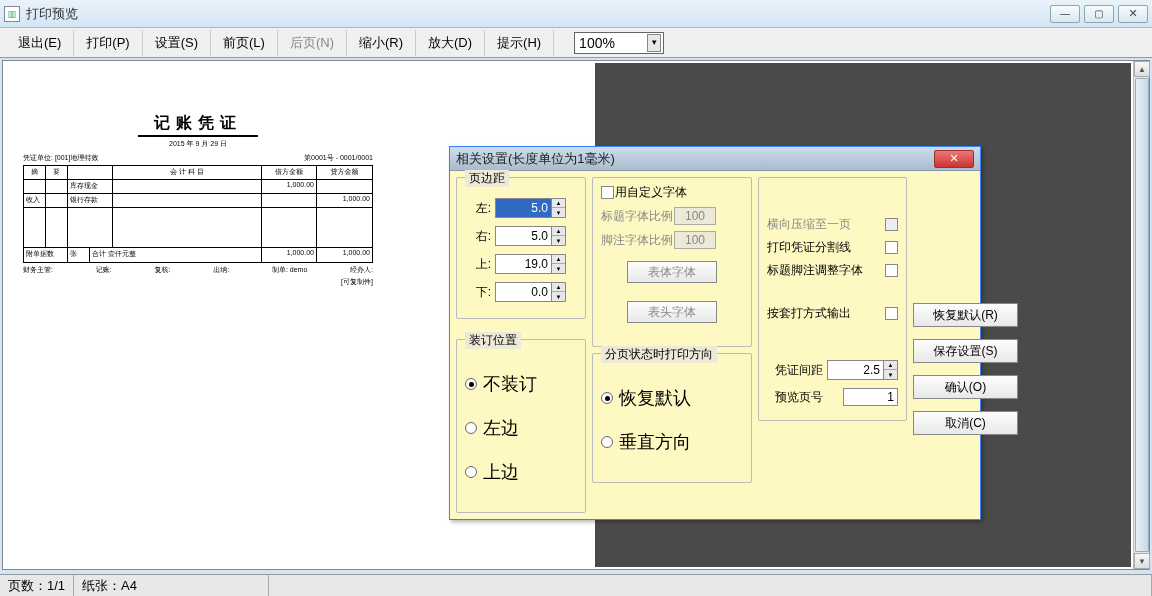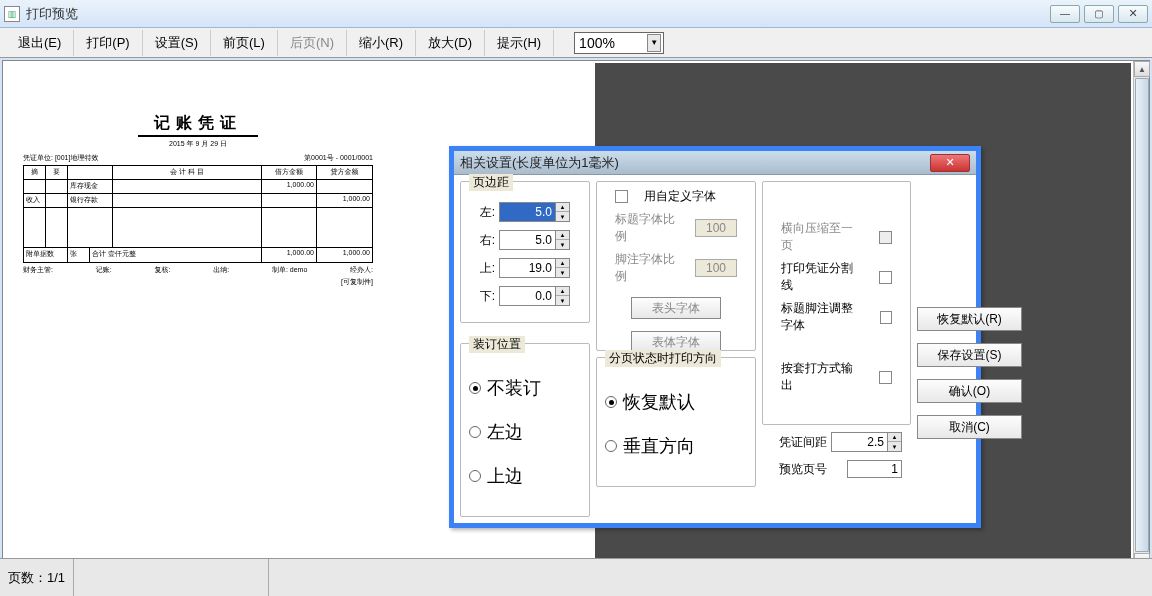--- a/index.html
+++ b/index.html
@@ -16,58 +16,58 @@
 .zoom-sel{margin-left:20px;width:90px;height:22px;border:1px solid #666;background:#fff;display:flex;align-items:center;padding:0 4px;font-size:14px;position:relative}
 .zoom-sel .arrow{position:absolute;right:2px;width:14px;height:18px;background:#e8e8e8;border:1px solid #888;display:flex;align-items:center;justify-content:center;font-size:8px}
 .workspace{position:relative;height:510px;background:#fff;margin:2px;border:1px solid #888}
 .canvas{position:absolute;left:2px;top:2px;right:18px;bottom:2px;display:flex}
 .page-area{width:590px;height:100%;background:#fff;position:relative;border-right:0}
 .dark-area{flex:1;background:#4a4a4a}
 .scrollbar-v{position:absolute;right:0;top:0;width:16px;height:100%;background:#e8e8e8;border-left:1px solid #bbb}
 .sb-btn{width:16px;height:16px;background:linear-gradient(#f8f8f8,#ddd);border:1px solid #aaa;font-size:8px;display:flex;align-items:center;justify-content:center;color:#555}
 .sb-thumb{position:absolute;top:17px;width:14px;left:1px;height:calc(100% - 34px);background:linear-gradient(90deg,#e8f0f8,#c8d8e8);border:1px solid #9ab;border-radius:1px}
 .sb-btn.bot{position:absolute;bottom:0}
-.statusbar{position:absolute;bottom:0;left:0;right:0;height:38px;background:#e8e8e8;border-top:1px solid #999;display:flex;align-items:center;font-size:13px}
+.statusbar{position:absolute;bottom:0;left:0;right:0;height:22px;background:#e8e8e8;border-top:1px solid #999;display:flex;align-items:center;font-size:13px}
 .status-cell{padding:0 8px;border-right:1px solid #aaa;height:100%;display:flex;align-items:center}
 .status-cell:nth-child(2){width:195px}
 .status-cell:nth-child(3){flex:1}
 
 .voucher{position:absolute;left:18px;top:50px;width:350px;font-size:8px}
 .v-title{font-family:SimHei;font-size:16px;font-weight:bold;text-align:center;letter-spacing:6px;border-bottom:2px double #000;width:120px;margin:0 auto;padding-bottom:1px}
 .v-date{text-align:center;font-size:7px;margin-top:2px}
 .v-meta{display:flex;justify-content:space-between;font-size:7px;margin-top:4px}
 .v-table{border:1px solid #000;margin-top:2px}
 .v-row{display:flex;border-bottom:1px solid #000;min-height:14px}
 .v-row:last-child{border-bottom:0}
 .v-cell{border-right:1px solid #000;padding:1px 2px;font-size:7px}
 .v-cell:last-child{border-right:0}
 .vc1{width:22px}.vc2{width:22px}.vc3{width:45px}.vc4{flex:1}.vc5{width:55px;text-align:right}.vc6{width:55px;text-align:right}
 .v-head .v-cell{text-align:center;font-weight:normal}
 .v-foot{display:flex;justify-content:space-between;font-size:7px;margin-top:2px}
 .v-sign{text-align:right;font-size:7px;margin-top:2px}
 
-.dialog{position:absolute;left:449px;top:146px;width:532px;background:#ffffff;border:5px solid #3b82f6;box-shadow:2px 2px 4px rgba(0,0,0,.3)}
+.dialog{position:absolute;left:449px;top:146px;width:532px;background:#fef9c3;border:1px solid #3b82f6;box-shadow:2px 2px 4px rgba(0,0,0,.3)}
 .dlg-title{height:24px;background:linear-gradient(#cde,#abc);display:flex;align-items:center;padding:0 6px;font-size:13px;color:#222;border-bottom:1px solid #8899aa}
 .dlg-close{margin-left:auto;width:40px;height:18px;background:linear-gradient(#e77,#c33);color:#fff;border:1px solid #933;border-radius:2px;display:flex;align-items:center;justify-content:center;font-size:11px;cursor:pointer}
 .dlg-body{padding:6px;display:flex;gap:6px;position:relative}
 .gb{border:1px solid #bbb;border-radius:2px;position:relative;padding:12px 8px 8px}
 .gb-title{position:absolute;top:-8px;left:8px;background:#ece9d8;padding:0 4px;font-size:12px}
 .col1{width:130px}
 .col2{width:160px}
 .col3{width:160px}
 .col4{width:118px;border:0;padding:0}
 .field{display:flex;align-items:center;font-size:12px;margin:8px 0;gap:4px}
 .field label{width:26px;text-align:right}
 .spinner{display:flex;align-items:center}
 .spinner input{width:56px;height:20px;border:1px solid #888;border-right:0;text-align:right;padding:0 3px;font-size:12px}
 .spinner input.sel{background:#316ac5;color:#fff}
 .spin-btns{display:flex;flex-direction:column;border:1px solid #888}
 .spin-btns span{width:13px;height:9px;background:#e8e8e8;font-size:6px;display:flex;align-items:center;justify-content:center;border-bottom:1px solid #aaa;cursor:pointer}
 .spin-btns span:last-child{border-bottom:0}
-.chk-row{display:flex;align-items:center;font-size:12px;margin:6px 10px;gap:16px}
+.chk-row{display:flex;align-items:center;font-size:12px;margin:6px 0;gap:1px}
 .chk{width:13px;height:13px;border:1px solid #888;background:#fff}
 .chk-row.dis{color:#888}
 .chk-row.dis .chk{background:#eee}
 .num-ro{width:42px;height:18px;border:1px solid #aaa;background:#ece9d8;color:#888;text-align:center;font-size:12px;padding:1px}
 .dlg-btn{width:105px;height:24px;border:1px solid #888;background:linear-gradient(#fdfdfd,#e8e8e8);font-size:12px;margin:6px 0;cursor:pointer}
 .dlg-btn.small{width:90px;height:22px}
 .dlg-btn.dis{color:#888}
 .radio-row{display:flex;align-items:center;font-size:18px;margin:20px 0;gap:6px}
 .radio{width:12px;height:12px;border:1px solid #666;border-radius:50%;background:#fff;display:flex;align-items:center;justify-content:center}
 .radio.on::after{content:"";width:5px;height:5px;background:#000;border-radius:50%}
@@ -168,20 +168,21 @@
   </div>
   <div class="scrollbar-v">
     <div class="sb-btn">▲</div>
     <div class="sb-thumb"></div>
     <div class="sb-btn bot">▼</div>
   </div>
 </div>
 
 <div class="statusbar">
   <div class="status-cell">页数：1/1</div>
+  <div class="status-cell">纸张：A4</div>
   <div class="status-cell"></div>
 </div>
 
 <div class="dialog">
   <div class="dlg-title">
     <span>相关设置(长度单位为1毫米)</span>
     <div class="dlg-close">✕</div>
   </div>
   <div class="dlg-body">
     <div style="display:flex;flex-direction:column;gap:20px">
@@ -252,22 +253,22 @@
             <span>用自定义字体</span>
           </div>
         <div class="chk-row dis">
             <span>标题字体比例</span>
             <input class="num-ro" disabled="" value="100" style="">
           </div>
         <div class="chk-row dis">
             <span>脚注字体比例</span>
             <input class="num-ro" disabled="" value="100" style="">
           </div>
+        <div style="text-align:center"><button class="dlg-btn small dis">表体字体</button></div>
         <div style="text-align:center;margin-top:6px"><button class="dlg-btn small dis">表头字体</button></div>
-        <div style="text-align:center"><button class="dlg-btn small dis">表体字体</button></div>
       </div>
       <div class="gb col2">
         <div class="gb-title">分页状态时打印方向</div>
         <div class="radio-row">
             <span class="radio on"></span>
             <span>恢复默认</span>
           </div>
         <div class="radio-row">
             <span class="radio"></span>
             <span>垂直方向</span>

